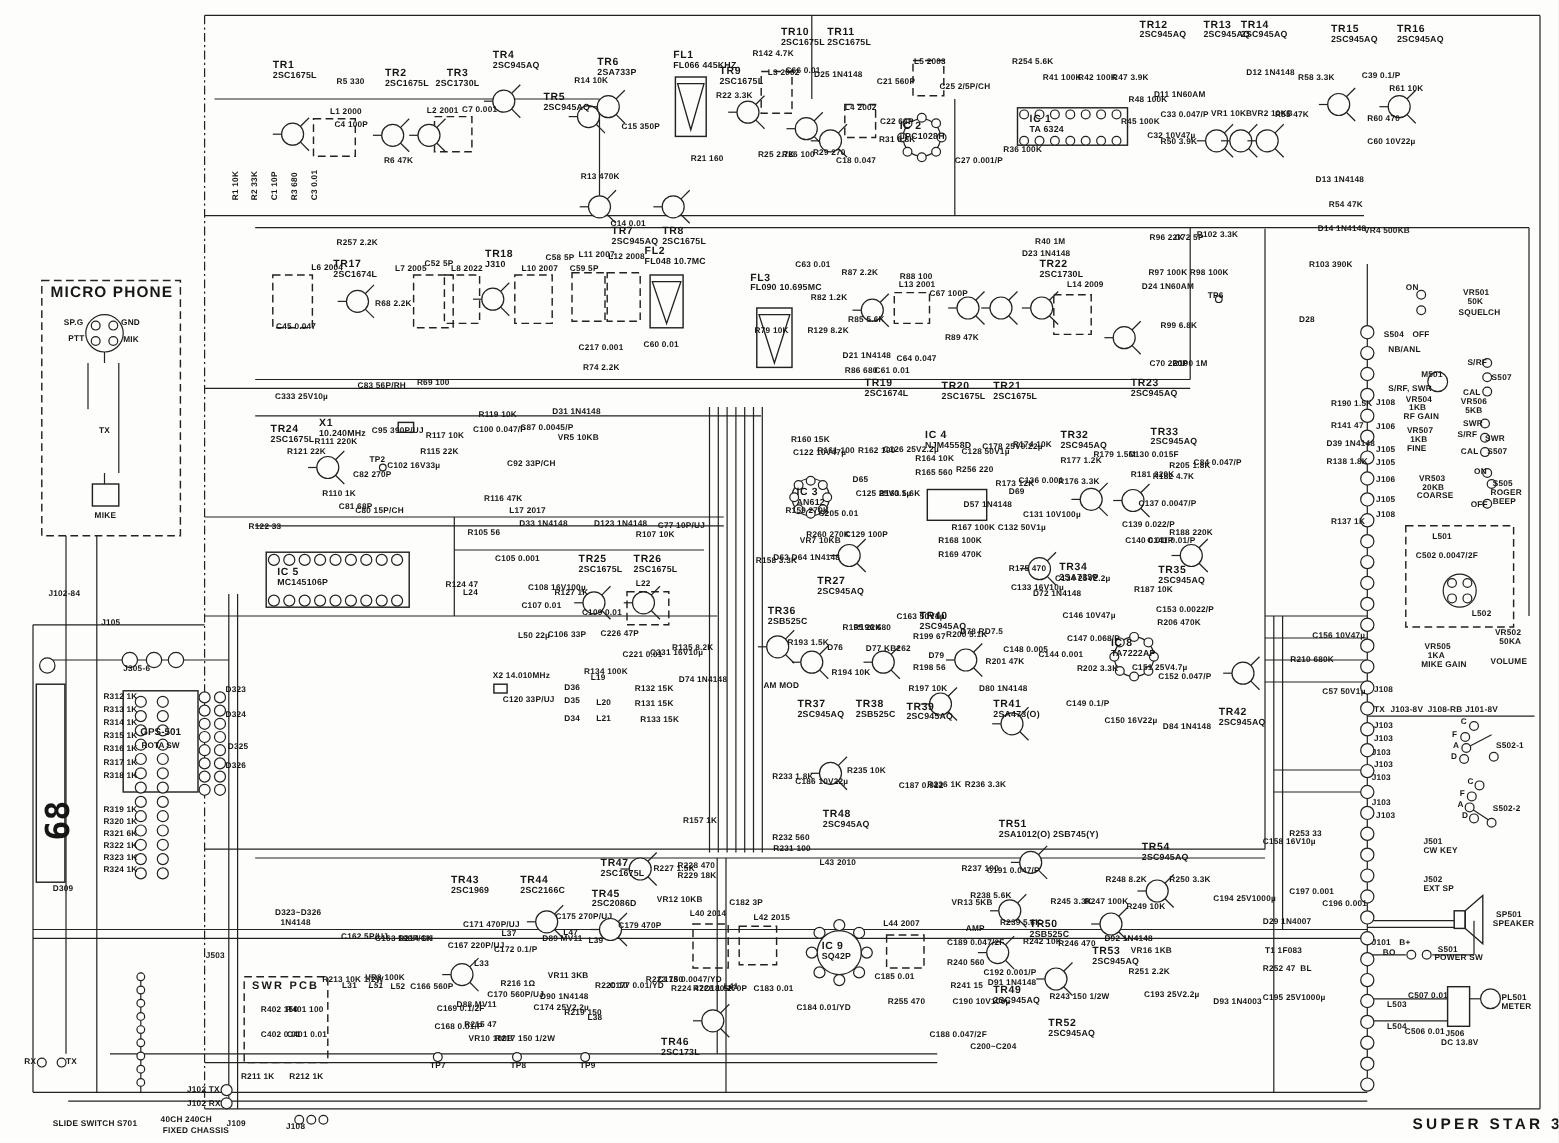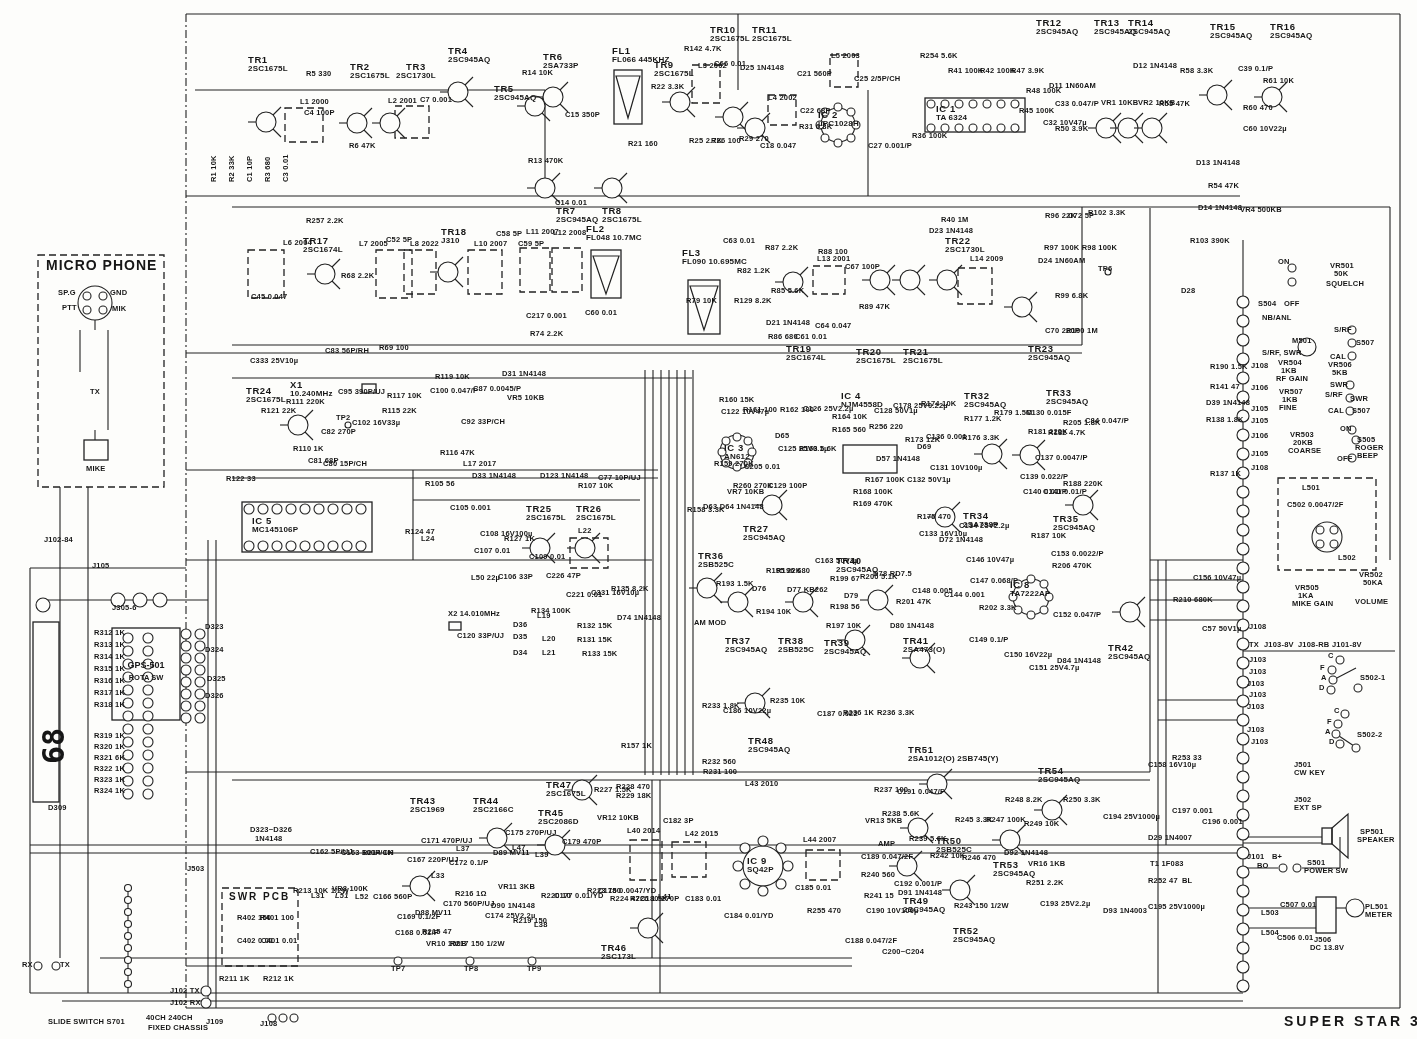--- a/index.html
+++ b/index.html
@@ -1010,21 +1010,21 @@
       <div class="lbl" style="left: 890px; top: 622px;">D80 1N4148</div>
       <div class="lbl" style="left: 896px; top: 598px;">R201 47K</div>
       <div class="lbl" style="left: 815px; top: 557px;">C163 50V1µ</div>
       <div class="lbl" style="left: 944px; top: 591px;">C144 0.001</div>
       <div class="lbl" style="left: 966px; top: 556px;">C146 10V47µ</div>
       <div class="lbl" style="left: 970px; top: 577px;">C147 0.068/P</div>
       <div class="lbl" style="left: 912px; top: 587px;">C148 0.005</div>
       <div class="lbl" style="left: 979px; top: 604px;">R202 3.3K</div>
       <div class="lbl" style="left: 969px; top: 636px;">C149 0.1/P</div>
       <div class="lbl" style="left: 1004px; top: 651px;">C150 16V22µ</div>
-      <div class="lbl" style="left: 1029px; top: 664px;">C151 25V4.7µ</div>
+      <div class="lbl" style="left: 1029px; top: 603px;">C151 25V4.7µ</div>
       <div class="lbl" style="left: 1053px; top: 611px;">C152 0.047/P</div>
       <div class="lbl" style="left: 1057px; top: 657px;">D84 1N4148</div>
       <div class="lbl" style="left: 694px; top: 619px;">AM MOD</div>
       <div class="lbl" style="left: 1051px; top: 550px;">C153 0.0022/P</div>
       <div class="lbl" style="left: 1052px; top: 562px;">R206 470K</div>
       <div class="lbl" style="left: 702px; top: 702px;">R233 1.8K</div>
       <div class="lbl" style="left: 723px; top: 707px;">C186 10V22µ</div>
       <div class="lbl" style="left: 770px; top: 697px;">R235 10K</div>
       <div class="lbl" style="left: 817px; top: 710px;">C187 0.022</div>
       <div class="lbl" style="left: 843px; top: 709px;">R236 1K</div>

